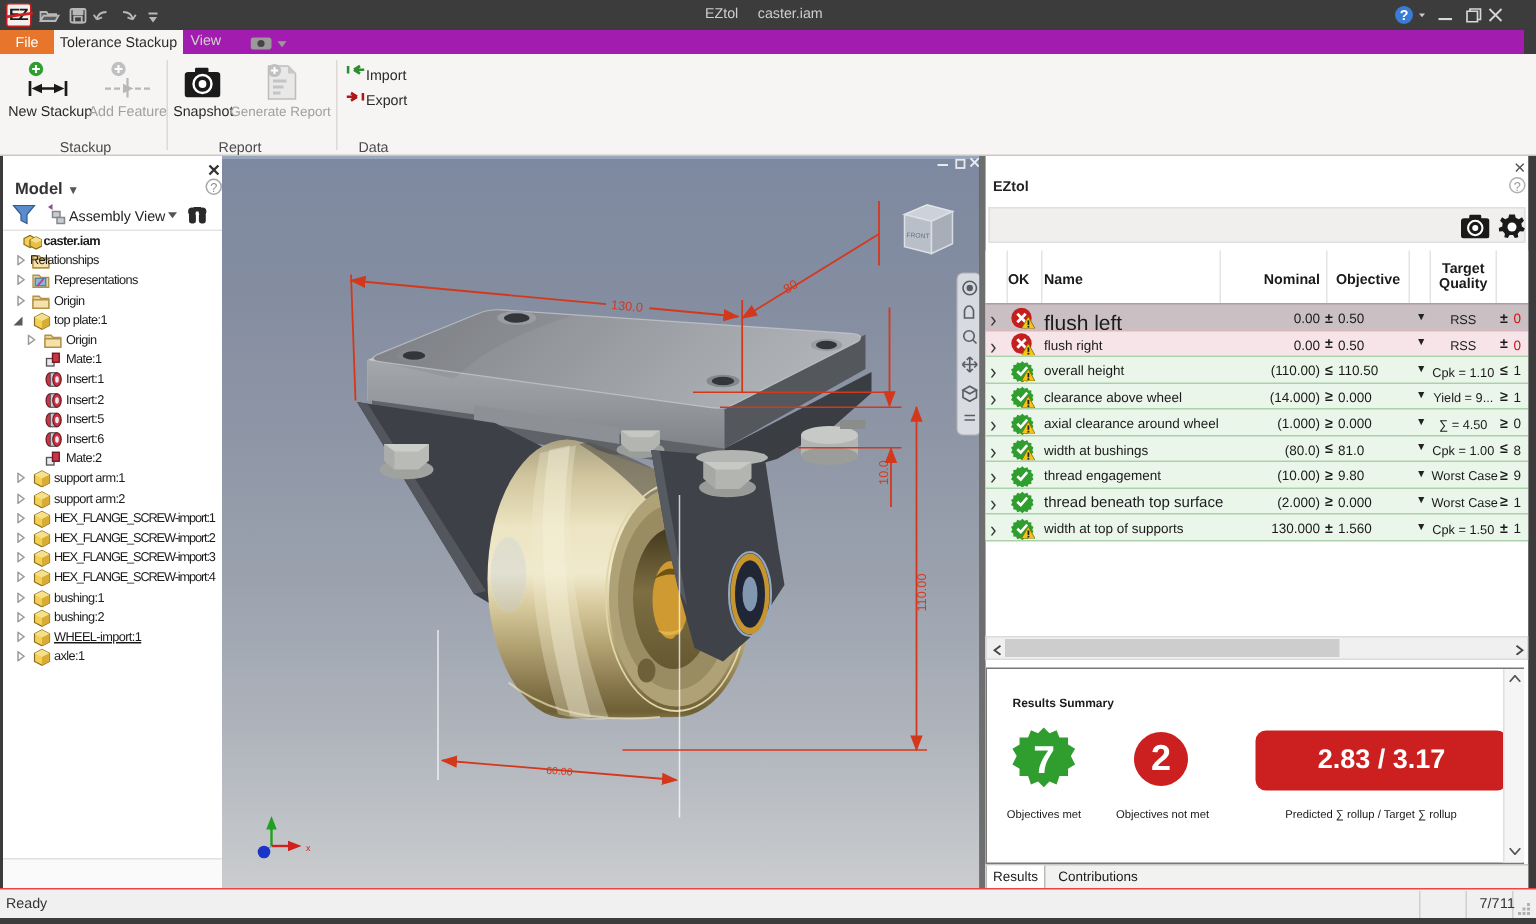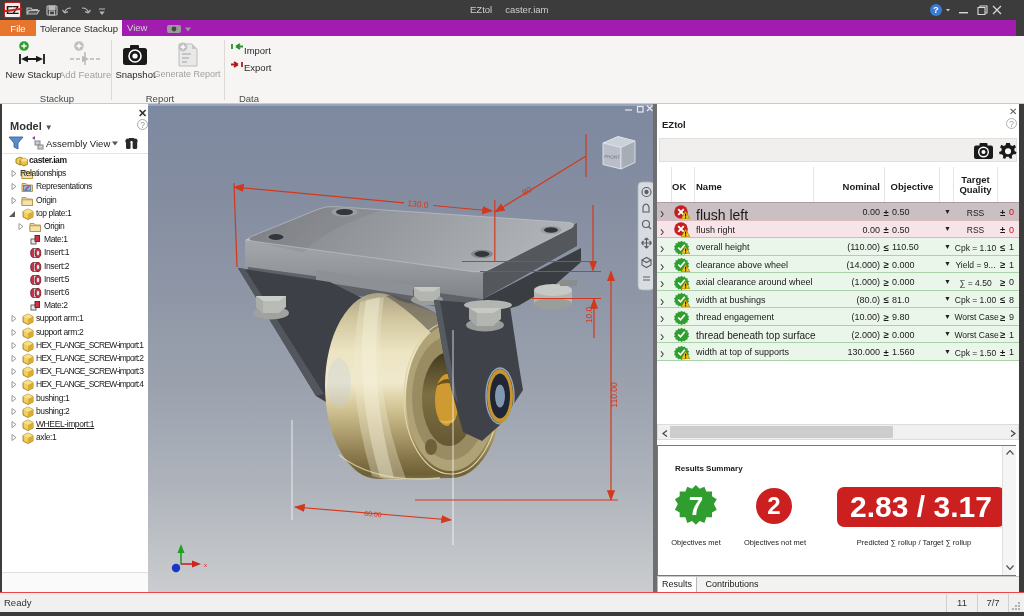--- a/index.html
+++ b/index.html
@@ -763,21 +763,21 @@
       <div class="abs" style="left:12px;top:1.5px;width:223px;height:12px;background:#cdcdcd;"></div>
     </div>
 
     <div class="abs" style="left:0px;top:340.5px;width:359px;height:131px;background:#fff;border:1px solid #787878;">
       <div class="abs" style="left:17px;top:18px;font-size:8px;font-weight:bold;color:#1a1a1a;">Results Summary</div>
       <svg class="abs" style="left:16px;top:38px" width="44" height="44" viewBox="0 0 44 44">
         <path d="M22,1 L26,5 L31,3 L33,8 L39,8 L39,13 L44,16 L41,21 L44,27 L39,30 L39,35 L33,35 L31,41 L26,39 L22,43 L18,39 L13,41 L11,35 L5,35 L5,30 L0,27 L3,21 L0,16 L5,13 L5,8 L11,8 L13,3 L18,5 Z" fill="#2f9e2f" transform="scale(0.95) translate(1,0)"></path>
         <text x="22" y="31" font-size="26" font-weight="bold" fill="#fff" text-anchor="middle" font-family="Liberation Sans">7</text>
       </svg>
       <div class="abs" style="left:98px;top:42px;width:36px;height:36px;border-radius:50%;background:#cc2020;color:#fff;font-size:24px;font-weight:bold;text-align:center;line-height:35px;">2</div>
-      <div class="abs" style="left:179px;top:41px;width:168px;height:40px;border-radius:7px;background:#cc2020;color:#fff;font-size:30px;font-weight:bold;text-align:center;line-height:39px;">2.83 / 3.17</div>
+      <div class="abs" style="left:179px;top:41px;width:168px;height:40px;border-radius:7px;background:#cc2020;color:#fff;font-size:18px;font-weight:bold;text-align:center;line-height:39px;">2.83 / 3.17</div>
       <div class="abs" style="left:0px;top:92px;width:76px;text-align:center;font-size:7.5px;">Objectives met</div>
       <div class="abs" style="left:78px;top:92px;width:78px;text-align:center;font-size:7.5px;">Objectives not met</div>
       <div class="abs" style="left:180px;top:92px;width:152px;text-align:center;font-size:7.5px;">Predicted ∑ rollup / Target ∑ rollup</div>
       <div class="abs" style="left:344px;top:0px;width:14px;height:129px;background:#f5f5f5;border-left:1px solid #e0e0e0;">
         <svg class="abs" style="left:3px;top:4px" width="8" height="5">
             <path d="M0.5,4.5 L4,0.5 L7.5,4.5" stroke="#555" stroke-width="1.2" fill="none"></path>
           </svg>
         <svg class="abs" style="left:3px;top:119px" width="8" height="5">
             <path d="M0.5,0.5 L4,4.5 L7.5,0.5" stroke="#555" stroke-width="1.2" fill="none"></path>
           </svg>
@@ -788,21 +788,21 @@
       <div class="abs" style="left:0px;top:0px;width:40px;height:16.5px;background:#fff;border:1px solid #b8b8b8;border-top:none;text-align:center;font-size:9px;line-height:15px;">Results</div>
       <div class="abs" style="left:44px;top:0px;width:62px;height:16px;text-align:center;font-size:9px;line-height:15px;">Contributions</div>
     </div>
   </div>
   <div id="rightedge"></div>
   <div id="status">
     <span class="abs" style="left:4px;top:4px;font-size:9.5px;color:#333;">Ready</span>
     <div class="abs" style="left:946px;top:1px;width:1px;height:18px;background:#d0d0d0;"></div>
     <div class="abs" style="left:977px;top:1px;width:1px;height:18px;background:#d0d0d0;"></div>
     <div class="abs" style="left:1008px;top:1px;width:1px;height:18px;background:#d0d0d0;"></div>
-    <span class="abs" style="left:948px;top:4px;width:28px;text-align:center;font-size:9.5px;color:#333;">11</span>
+    <span class="abs" style="left:991px;top:4px;width:28px;text-align:center;font-size:9.5px;color:#333;">11</span>
     <span class="abs" style="left:979px;top:4px;width:28px;text-align:center;font-size:9.5px;color:#333;">7/7</span>
     <svg class="abs" style="left:1012px;top:9px" width="9" height="9">
         <g fill="#b0b0b0">
           <rect x="6" y="0" width="2" height="2"></rect>
           <rect x="3" y="3" width="2" height="2"></rect>
           <rect x="6" y="3" width="2" height="2"></rect>
           <rect x="0" y="6" width="2" height="2"></rect>
           <rect x="3" y="6" width="2" height="2"></rect>
           <rect x="6" y="6" width="2" height="2"></rect>
         </g>

